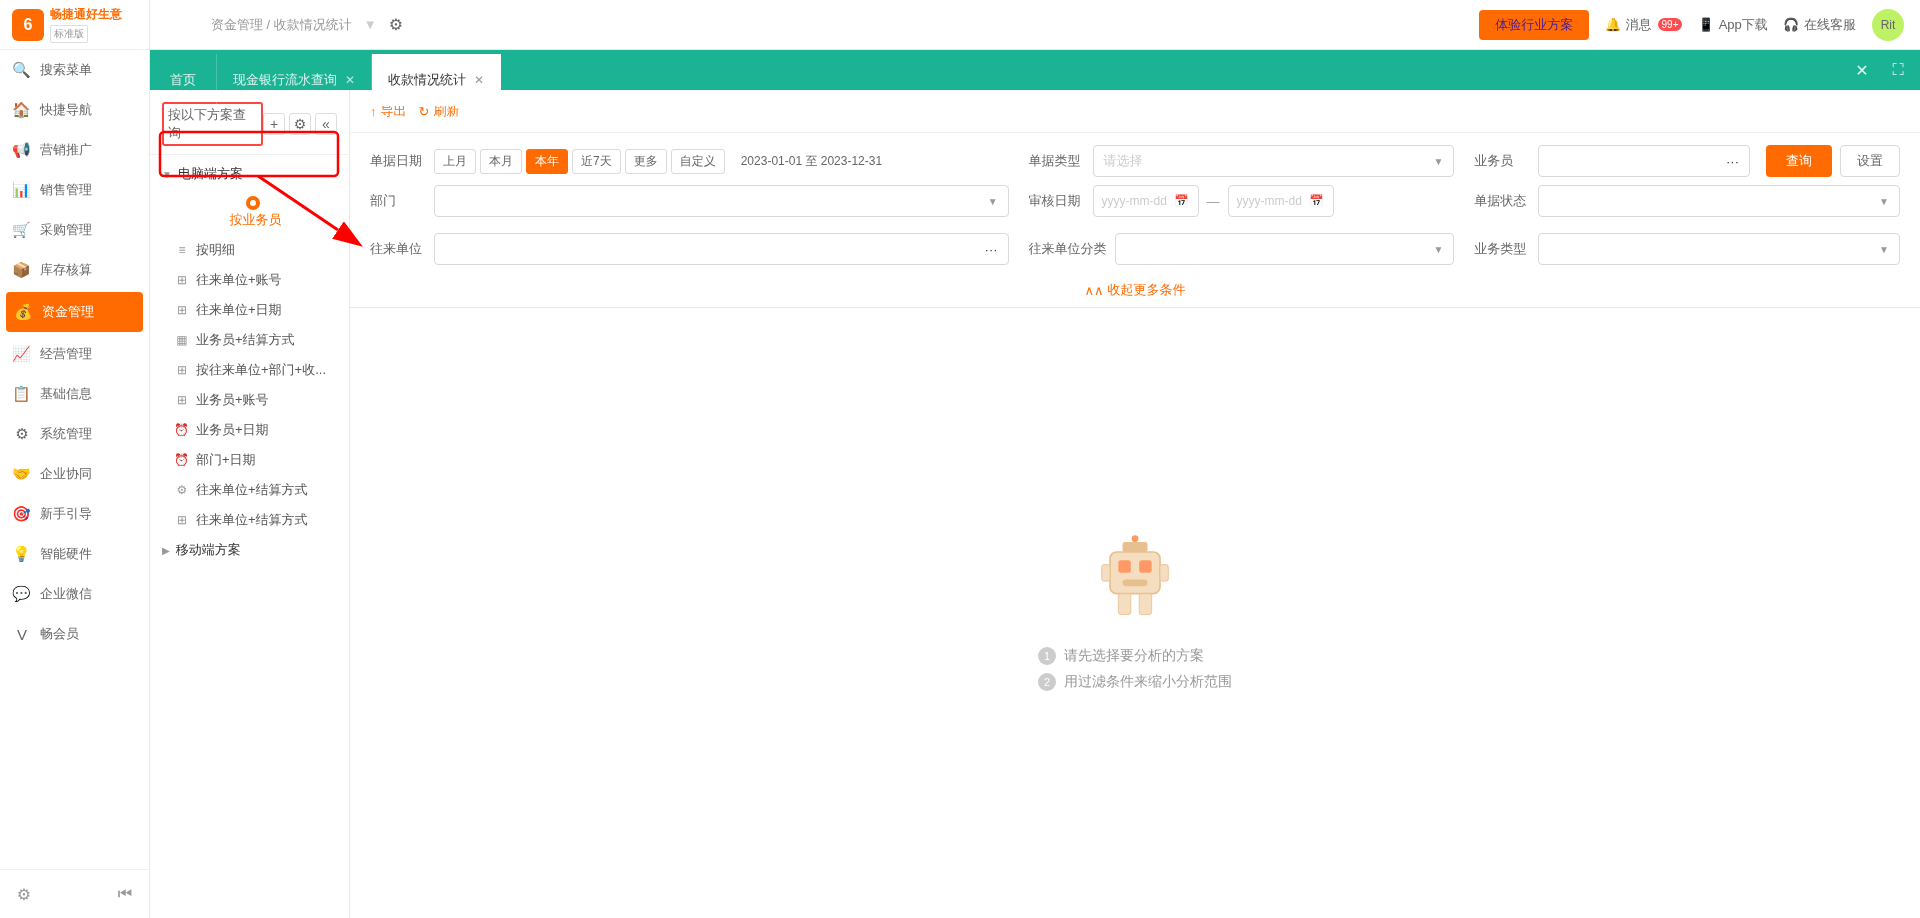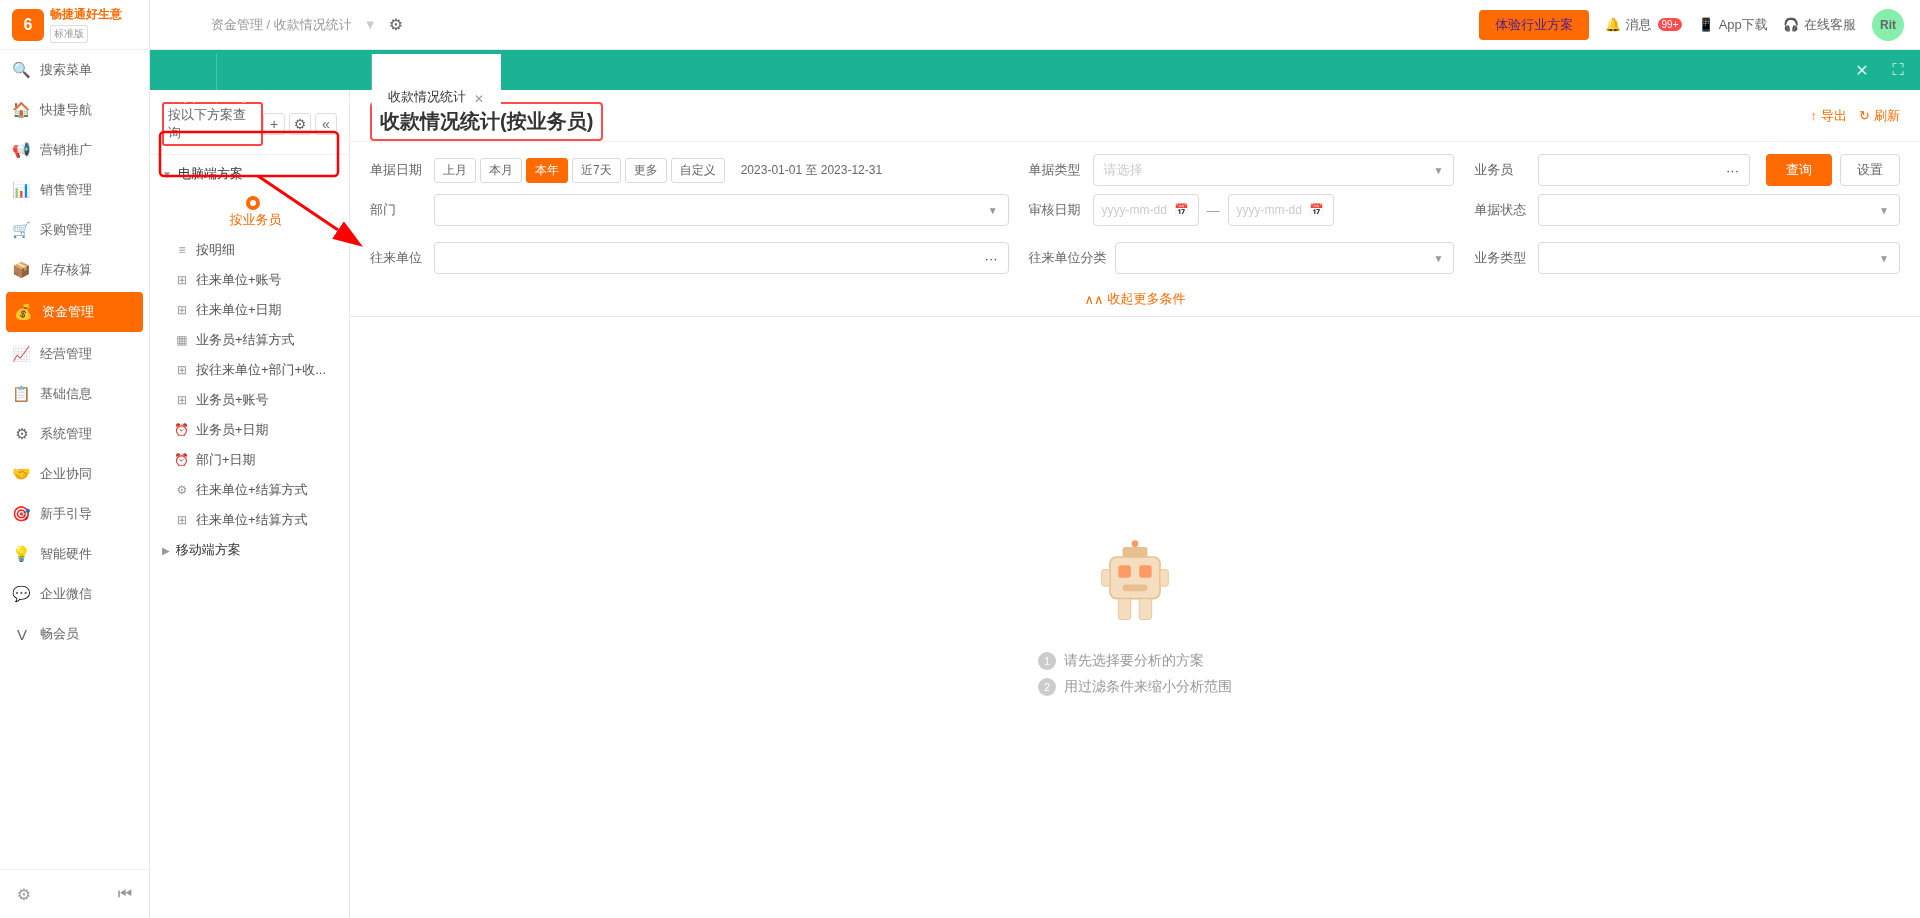--- a/index.html
+++ b/index.html
@@ -29,21 +29,21 @@
     .top-bar-left { display: flex; align-items: center; gap: 12px; margin-left: 45px; }
     .breadcrumb-text { color: #999; font-size: 13px; }
     .top-bar-actions { display: flex; align-items: center; gap: 16px; }
     .top-action-item { display: flex; align-items: center; gap: 4px; color: #666; font-size: 13px; cursor: pointer; }
     .badge { background: #ff4d4f; color: white; font-size: 10px; padding: 1px 4px; border-radius: 8px; margin-left: 2px; }
     .trial-btn { background: #ff6b00; color: #4c1d95; padding: 6px 16px; border-radius: 4px; border: none; cursor: pointer; font-size: 13px; }
     .gear-icon { cursor: pointer; color: #666; font-size: 16px; }
 
     
     .tab-bar { height: 40px; background: #1ab394; display: flex; align-items: center; padding: 0 0; }
-    .tab-item { height: 52px; display: flex; align-items: flex-end; padding: 0 16px; color: rgba(255,255,255,0.85); font-size: 13px; cursor: pointer; border-right: 1px solid rgba(255,255,255,0.2); position: relative; margin-top: 20px; }
+    .tab-item { height: 52px; display: flex; align-items: center; padding: 0 16px; color: rgba(255,255,255,0.85); font-size: 13px; cursor: pointer; border-right: 1px solid rgba(255,255,255,0.2); position: relative; margin-top: 20px; }
     .tab-item.home { padding: 0 20px; }
     .tab-item.active { background: #fff; color: #333; }
     .tab-close { margin-left: 8px; font-size: 12px; color: rgba(255,255,255,0.7); }
     .tab-item.active .tab-close { color: #999; }
     .tab-bar-right { margin-left: auto; display: flex; align-items: center; padding-right: 8px; gap: 8px; }
     .tab-bar-btn { color: rgba(255,255,255,0.85); font-size: 16px; cursor: pointer; width: 28px; height: 28px; display: flex; align-items: center; justify-content: center; }
 
     
     .page-content { flex: 1; display: flex; overflow: hidden; background: #f5f5f5; }
 
@@ -201,21 +201,21 @@
           <span class="badge">99+</span>
         </div>
         <div class="top-action-item">
           <span>📱</span>
           <span>App下载</span>
         </div>
         <div class="top-action-item">
           <span>🎧</span>
           <span>在线客服</span>
         </div>
-        <div class="top-action-item" style="width:32px;height:32px;border-radius:50%;background:#86efac;display:flex;align-items:center;justify-content:center;font-size:12px;font-weight:bold;">
+        <div class="top-action-item" style="width:32px;height:32px;border-radius:50%;background:#bef264;display:flex;align-items:center;justify-content:center;font-size:12px;">
           <span>Rit</span>
         </div>
       </div>
     </div>
 
     <div class="tab-bar">
       <div class="tab-item home">
         <span>首页</span>
       </div>
       <div class="tab-item">
@@ -305,23 +305,20 @@
               <span class="arrow">▶</span>
               <span>移动端方案</span>
             </div>
           </div>
         </div>
       </div>
 
       <div class="right-area">
 
         <div class="page-header">
-          <div class="page-title-area">
-            <div class="page-title">收款情况统计(按业务员)</div>
-          </div>
           <div class="page-header-btns">
             <div class="export-btn">
               <span>↑</span>
               <span>导出</span>
             </div>
             <div class="refresh-btn">
               <span>↻</span>
               <span>刷新</span>
             </div>
           </div>

